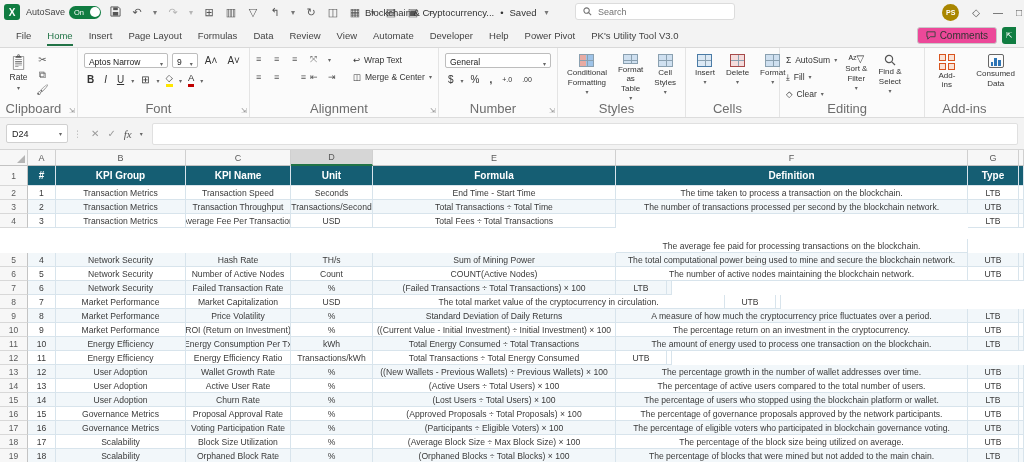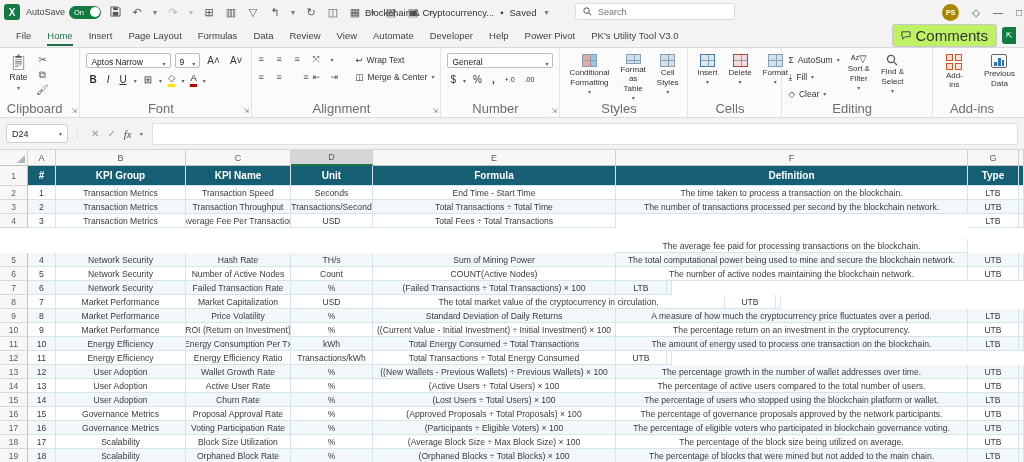--- a/index.html
+++ b/index.html
@@ -29,22 +29,22 @@
     font-size:7px; font-weight:bold; display:flex; align-items:center; justify-content:center; }
   .winbtn { font-size:10px; color:#555; }
 
   
   .tabsrow { position:absolute; top:24px; left:0; right:0; height:24px; background:#f3f3f3;
     display:flex; align-items:center; padding:0 8px; gap:2px; border-bottom:1px solid #d9d9d9; }
   .tab { font-size:9.5px; color:#444; padding:4px 8px 5px; position:relative; white-space:nowrap; }
   .tab.active { font-weight:normal; color:#217346; }
   .tab.active::after { content:""; position:absolute; left:8px; right:8px; bottom:0; height:2px; background:#217346; }
   .tabs-right { margin-left:auto; display:flex; align-items:center; gap:5px; }
-  .comments-btn { display:flex; align-items:center; gap:4px; background:#bef264; border:1px solid #c8c8c8;
-    border-radius:3px; font-size:15px; color:#333; padding:2px 8px; }
+  .comments-btn { display:flex; align-items:center; gap:4px; background:#ec4899; border:1px solid #c8c8c8;
+    border-radius:3px; font-size:10px; color:#333; padding:2px 8px; }
   .share-sliver { width:14px; height:17px; background:#107c41; border-radius:3px 0 0 3px; color:#fff;
     font-size:8px; display:flex; align-items:center; justify-content:center; }
 
   
   .ribbon { position:absolute; top:48px; left:0; right:0; height:70px; background:#fbfbfb;
     border-bottom:1px solid #dcdcdc; display:flex; }
   .grp { position:relative; border-right:1px solid #e4e4e4; padding:5px 6px 13px; display:flex; gap:5px; }
   .gl { position:absolute; bottom:1px; left:0; right:10px; text-align:center; font-size:13px; color:#6d6d6d; }
   .dlg { position:absolute; bottom:2px; right:2px; font-size:7px; color:#8a8a8a; }
   .bigbtn { display:flex; flex-direction:column; align-items:center; justify-content:flex-start;
@@ -371,21 +371,21 @@
             <span></span>
           </span>
         <span>Add-ins</span>
       </div>
       <div class="twoline" style="margin-left:10px">
         <span class="anlz">
             <i style="height:4px"></i>
             <i style="height:8px"></i>
             <i style="height:6px"></i>
           </span>
-        <span>Previous</span>
+        <span>Consumed</span>
           <span>Data</span>
       </div>
       <div class="gl" style="right:0;left:4px;width:70px">Add-ins</div>
     </div>
   </div>
 
   <div class="fbar">
     <div class="namebox">
       <span>D24</span>
       <span class="chev">▾</span>

